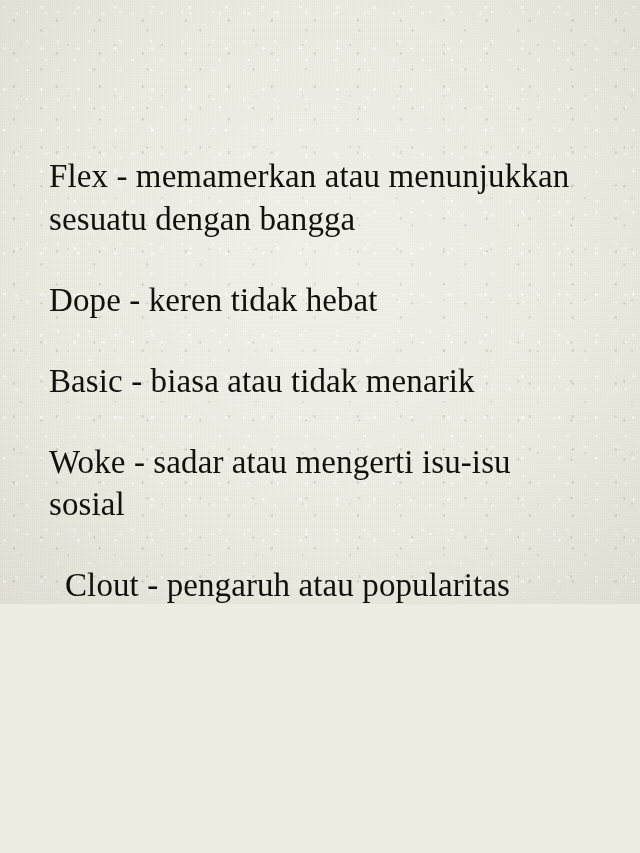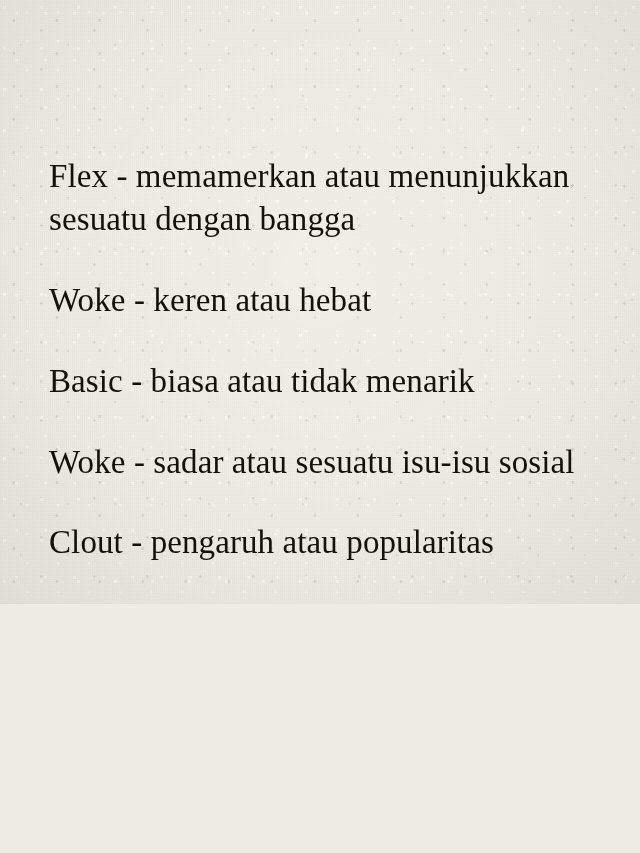--- a/index.html
+++ b/index.html
@@ -52,29 +52,30 @@
   .entry {
     margin: 0 0 38px 0;
     font-size: 33px;
     line-height: 1.30;
     color: #14110d;
     letter-spacing: 0.1px;
     max-width: 540px;
   }
   .entry:last-child {
     margin-bottom: 0;
+    margin-left: 16px;
   }
 </style>
 </head>
 <body>
 
 <div class="page">
   <div class="grain"></div>
   <div class="vignette"></div>
 
   <div class="content">
     <p class="entry">Flex - memamerkan atau menunjukkan sesuatu dengan bangga</p>
-    <p class="entry">Woke - keren atau hebat</p>
+    <p class="entry">Dope - keren tidak hebat</p>
     <p class="entry">Basic - biasa atau tidak menarik</p>
-    <p class="entry">Woke - sadar atau sesuatu isu-isu sosial</p>
+    <p class="entry">Woke - sadar atau mengerti isu-isu sosial</p>
     <p class="entry">Clout - pengaruh atau popularitas</p>
   </div>
 </div>
 
 </body></html>

